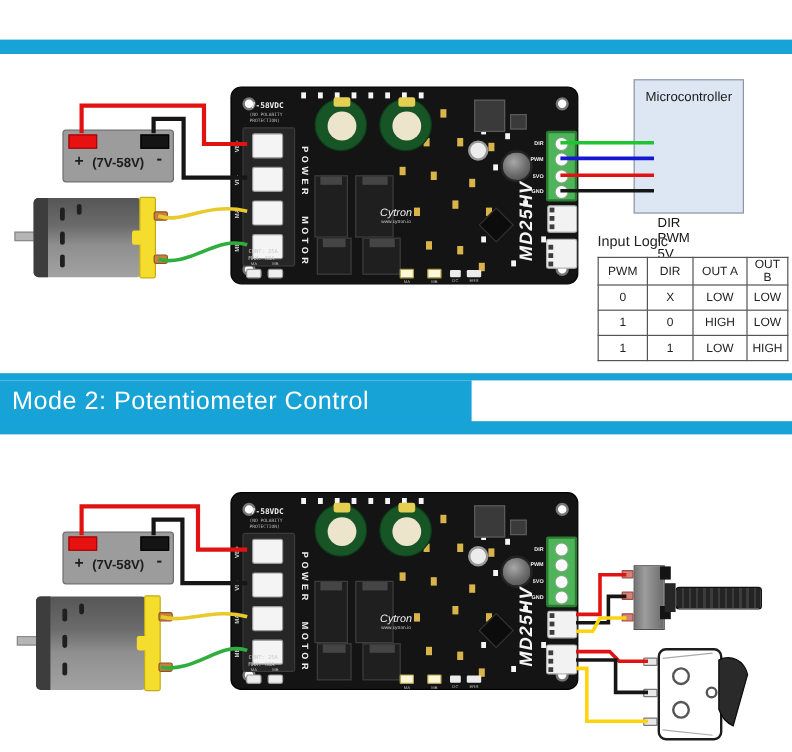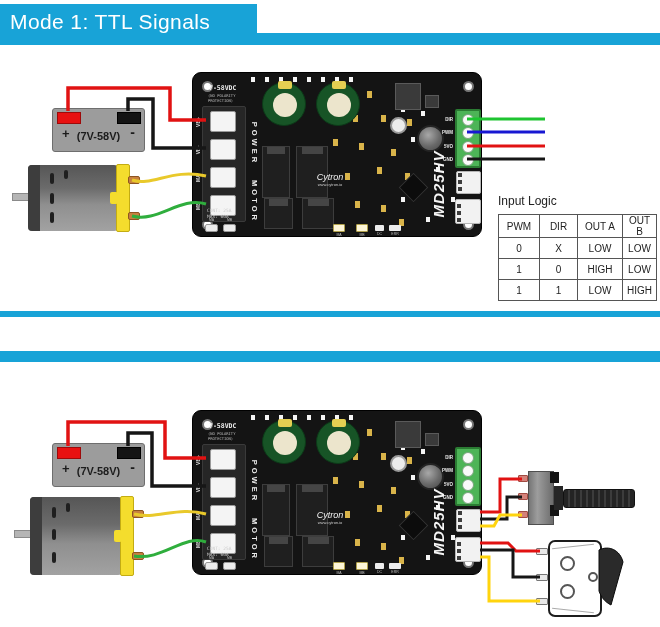--- a/index.html
+++ b/index.html
@@ -103,23 +103,20 @@
   .wires polyline, .wires path.wire { fill:none; stroke-width:3; }
   .wires polyline.thick { stroke-width:3.5; }
   .wires path.rocker { fill:#2a2a2a; stroke:#0a0a0a; stroke-width:1; }
 </style>
 </head>
 <body>
 
 <div id="stage">
 
   <div class="banner-strip" style="left:0;top:33px;width:660px;height:12px"></div>
-  <div class="banner-block" style="left:0;top:4px;width:257px;height:35px">
-    <span>Mode 1: TTL Signals</span>
-  </div>
 
   <div class="battery" style="left:52px;top:108px">
     <div class="bat-red"></div>
     <div class="bat-blk"></div>
     <span class="bat-plus">+</span>
     <span class="bat-range">(7V-58V)</span>
     <span class="bat-minus">-</span>
   </div>
 
   <div class="abs" style="left:12px;top:164px;width:146px;height:70px">
@@ -220,20 +217,27 @@
   <div class="led" style="left:140px;top:151px"></div>
   <div class="led" style="left:163px;top:151px"></div>
   <span class="tinylbl" style="left:140px;top:160px;width:12px">MA</span>
   <span class="tinylbl" style="left:163px;top:160px;width:12px">MB</span>
   <div class="pad" style="left:182px;top:152px;width:9px;height:6px"></div>
   <div class="pad" style="left:196px;top:152px;width:12px;height:6px"></div>
   <span class="tinylbl" style="left:180px;top:159px;width:13px">DC</span>
   <span class="tinylbl" style="left:194px;top:159px;width:16px">ERR</span>
 </div>
 
+  <div class="mcu">
+    <div class="mcu-title">Microcontroller</div>
+    <span class="mcu-pin" style="top:113px">DIR</span>
+    <span class="mcu-pin" style="top:126px">PWM</span>
+    <span class="mcu-pin" style="top:139px">5V</span>
+    <span class="mcu-pin" style="top:152px">Gnd</span>
+  </div>
 
   <div class="abs" style="left:498px;top:194px">
     <div class="il-title">Input Logic</div>
     <table class="il-table">
       <tbody>
           <tr>
         <th style="width:41px">PWM</th>
         <th style="width:38px">DIR</th>
         <th style="width:45px">OUT A</th>
         <th style="width:34px">OUT B</th>
@@ -255,20 +259,23 @@
         <td>1</td>
         <td>LOW</td>
         <td>HIGH</td>
       </tr>
     </tbody>
       </table>
   </div>
 
   <div class="banner-strip" style="left:0;top:311px;width:660px;height:6px"></div>
   <div class="banner-strip" style="left:0;top:351px;width:660px;height:11px"></div>
+  <div class="banner-block" style="left:0;top:317px;width:393px;height:36px;line-height:36px">
+    <span>Mode 2: Potentiometer Control</span>
+  </div>
 
   <div class="battery" style="left:52px;top:443px">
     <div class="bat-red"></div>
     <div class="bat-blk"></div>
     <span class="bat-plus">+</span>
     <span class="bat-range">(7V-58V)</span>
     <span class="bat-minus">-</span>
   </div>
 
   <div class="abs" style="left:14px;top:496px;width:148px;height:80px">

